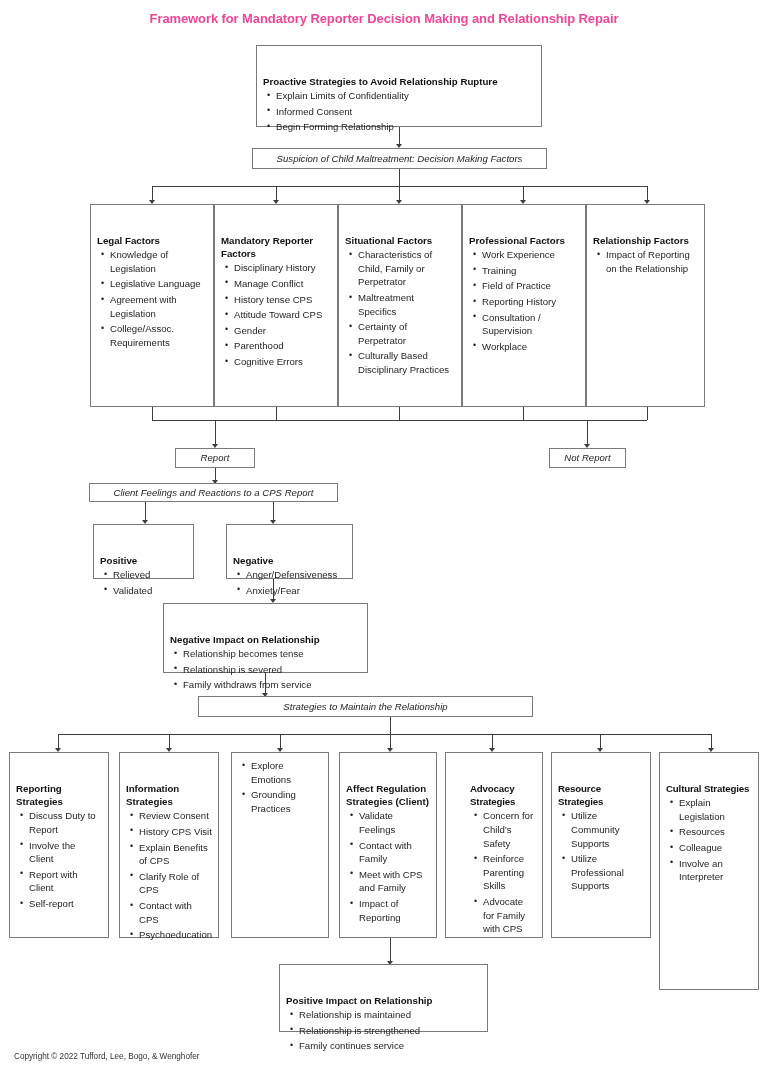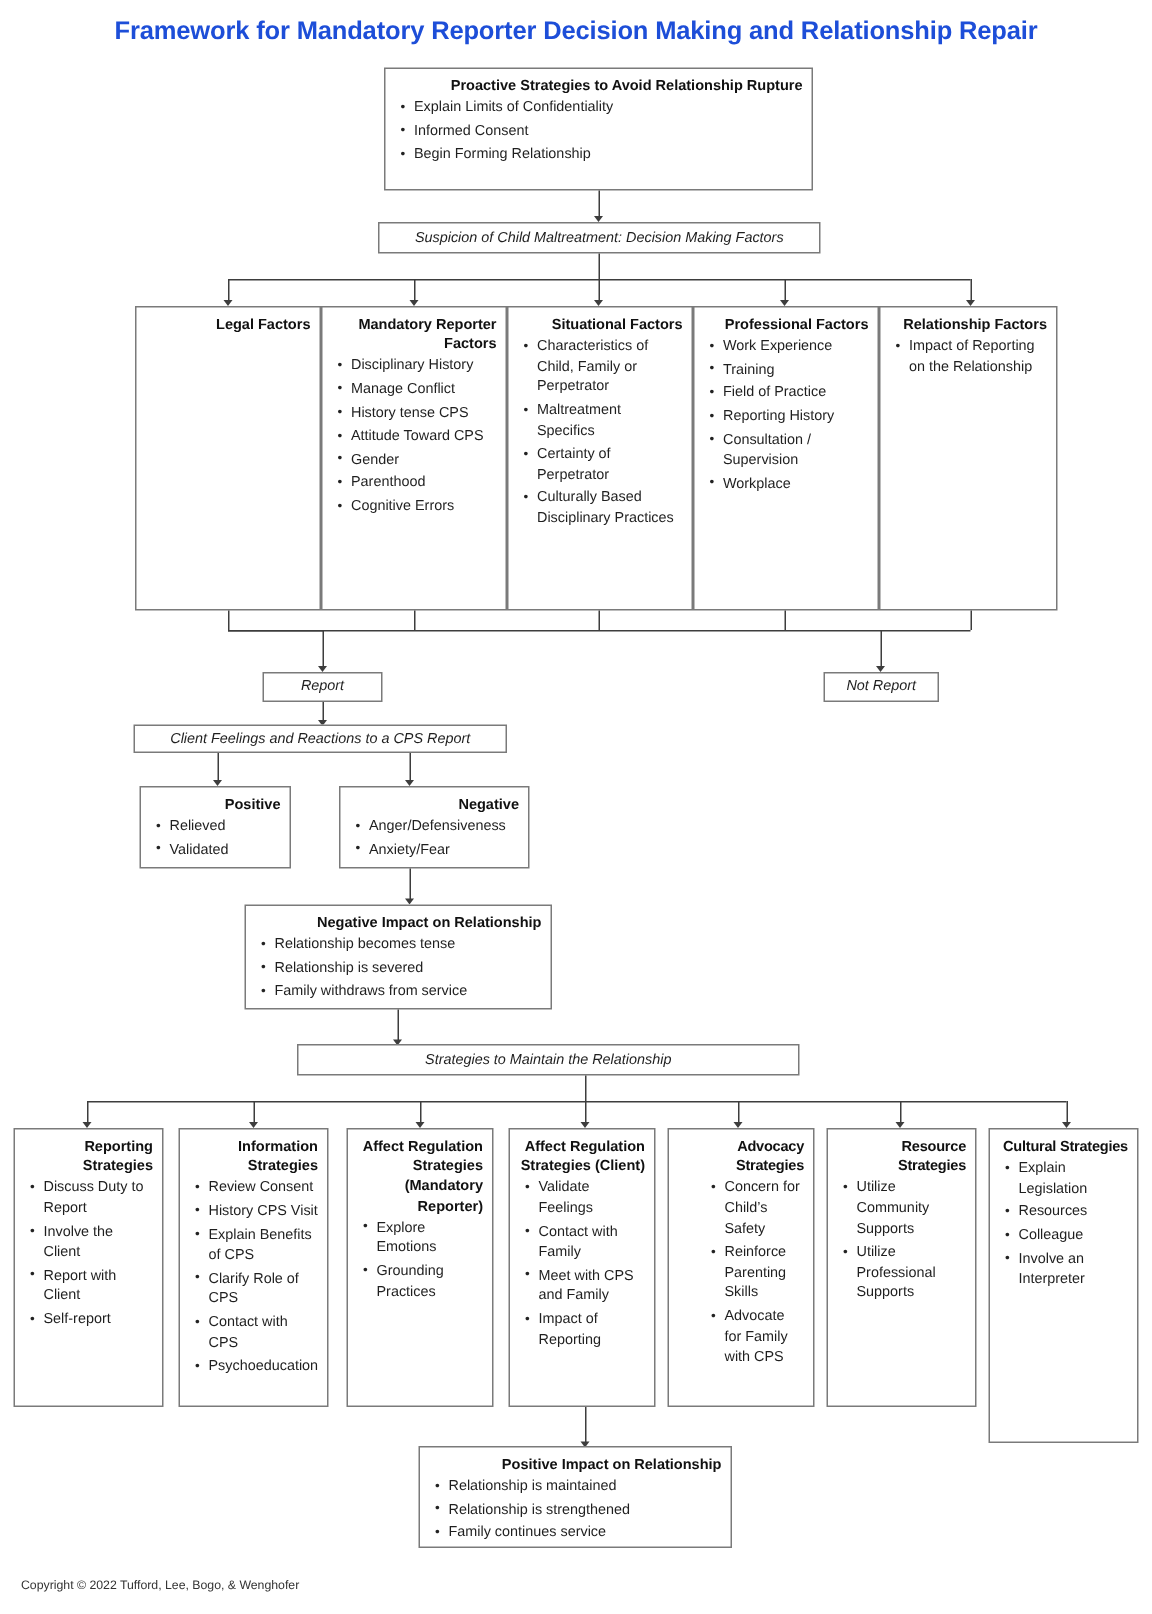--- a/index.html
+++ b/index.html
@@ -18,43 +18,44 @@
     height: 1076px;
     overflow: hidden;
     background: #ffffff;
   }
   #title {
     position: absolute;
     left: 0;
     top: 11px;
     width: 768px;
     text-align: center;
-    font-size: 17px;
+    font-size: 13px;
     font-weight: bold;
     letter-spacing: -0.1px;
-    color: #1d4ed8;
+    color: #ec4899;
   }
   .node {
     position: absolute;
     box-sizing: border-box;
     border: 1px solid #7a7a7a;
     background: #ffffff;
     padding: 5px 6px 5px 6px;
     font-size: 9.6px;
     line-height: 1.42;
     color: #1f1f1f;
   }
   .node .hd {
     font-weight: bold;
-    text-align: right;
+    text-align: left;
     display: block;
     font-size: 9.7px;
     line-height: 1.36;
     margin-bottom: 1px;
     color: #111111;
+    margin-top: 24px;
   }
   .node ul {
     margin: 1px 0 0 0;
     padding: 0 0 0 13px;
     list-style: none;
   }
   .node ul li {
     position: relative;
     margin: 0 0 2px 0;
     padding: 0;
@@ -134,20 +135,26 @@
   <div class="arrow" style="left:273px; top:200px;"></div>
   <div class="vline" style="left:399px; top:186px; height:15px;"></div>
   <div class="arrow" style="left:396px; top:200px;"></div>
   <div class="vline" style="left:523px; top:186px; height:15px;"></div>
   <div class="arrow" style="left:520px; top:200px;"></div>
   <div class="vline" style="left:647px; top:186px; height:15px;"></div>
   <div class="arrow" style="left:644px; top:200px;"></div>
 
   <div class="node" style="left:90px; top:204px; width:124px; height:203px;">
     <span class="hd">Legal Factors</span>
+    <ul>
+      <li>Knowledge of Legislation</li>
+      <li>Legislative Language</li>
+      <li>Agreement with Legislation</li>
+      <li>College/Assoc. Requirements</li>
+    </ul>
   </div>
 
   <div class="node" style="left:214px; top:204px; width:124px; height:203px;">
     <span class="hd">Mandatory Reporter Factors</span>
     <ul>
       <li>Disciplinary History</li>
       <li>Manage Conflict</li>
       <li>History tense CPS</li>
       <li>Attitude Toward CPS</li>
       <li>Gender</li>
@@ -285,21 +292,20 @@
       <li>Review Consent</li>
       <li>History CPS Visit</li>
       <li>Explain Benefits of CPS</li>
       <li>Clarify Role of CPS</li>
       <li>Contact with CPS</li>
       <li>Psychoeducation</li>
     </ul>
   </div>
 
   <div class="node" style="left:231px; top:752px; width:98px; height:186px;">
-    <span class="hd">Affect Regulation Strategies (Mandatory Reporter)</span>
     <ul>
       <li>Explore Emotions</li>
       <li>Grounding Practices</li>
     </ul>
   </div>
 
   <div class="node" style="left:339px; top:752px; width:98px; height:186px;">
     <span class="hd">Affect Regulation Strategies (Client)</span>
     <ul>
       <li>Validate Feelings</li>
@@ -319,21 +325,21 @@
   </div>
 
   <div class="node" style="left:551px; top:752px; width:100px; height:186px;">
     <span class="hd tight">Resource Strategies</span>
     <ul>
       <li>Utilize Community Supports</li>
       <li>Utilize Professional Supports</li>
     </ul>
   </div>
 
-  <div class="node" style="left:659px; top:752px; width:100px; height:210px;">
+  <div class="node" style="left:659px; top:752px; width:100px; height:238px;">
     <span class="hd tight">Cultural Strategies</span>
     <ul>
       <li>Explain Legislation</li>
       <li>Resources</li>
       <li>Colleague</li>
       <li>Involve an Interpreter</li>
     </ul>
   </div>
 
   <div class="vline" style="left:390px; top:938px; height:24px;"></div>

